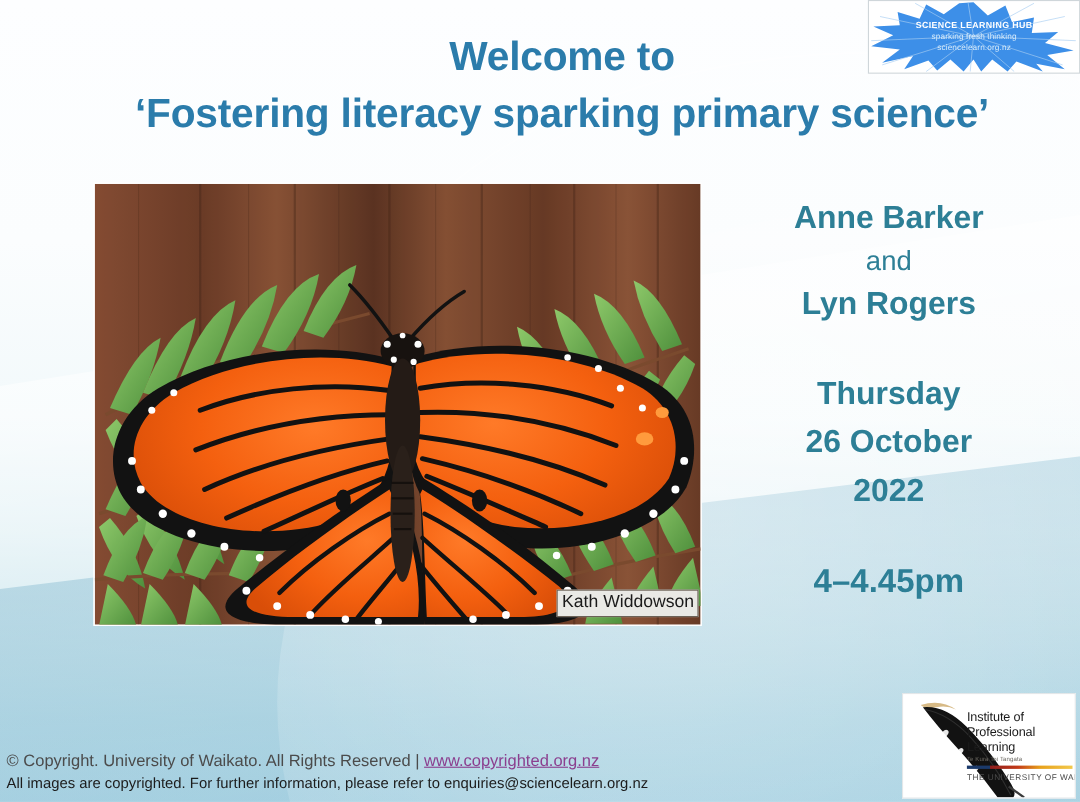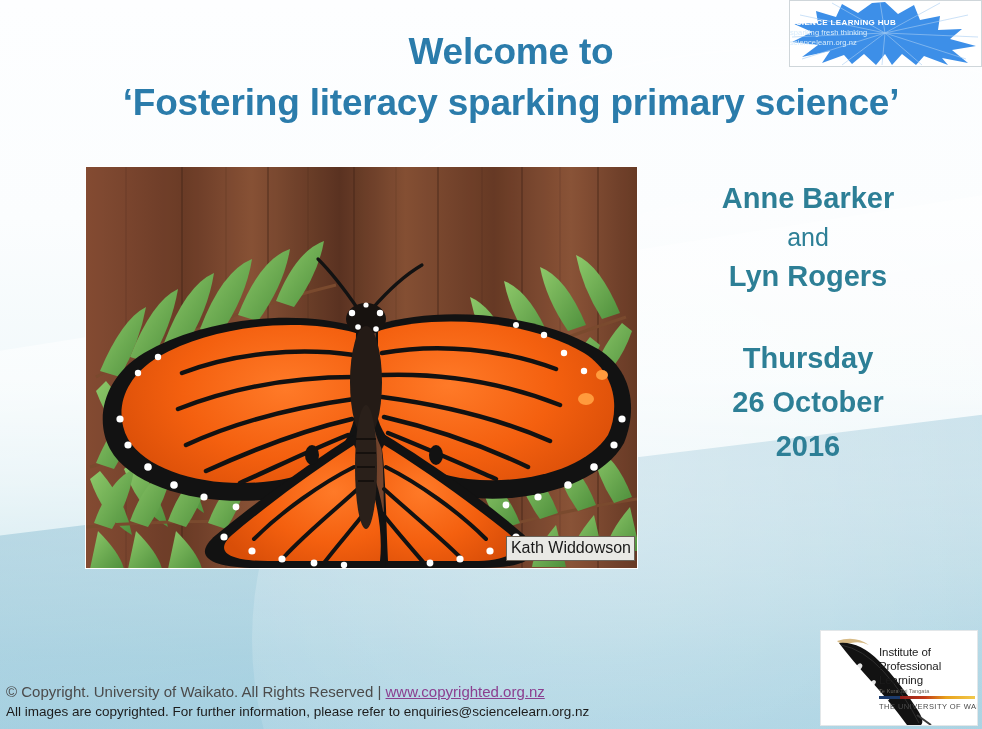--- a/index.html
+++ b/index.html
@@ -118,21 +118,21 @@
     box-sizing: border-box;
     overflow: hidden;
     z-index: 8;
   }
   .slh-logo svg { display: block; }
   .slh-text {
     position: absolute;
     left: 0;
     top: 17px;
     width: 100%;
-    text-align: left;
+    text-align: center;
     pointer-events: none;
   }
   .slh-t1 {
     color: #ffffff;
     font-size: 8px;
     font-weight: bold;
     letter-spacing: 0.35px;
     line-height: 10px;
   }
   .slh-t2, .slh-t3 {
@@ -564,23 +564,24 @@
   </div>
 
   <div class="info-col">
     <div class="presenter-name">Anne Barker</div>
     <div class="presenter-conj">and</div>
     <div class="presenter-name">Lyn Rogers</div>
 
     <div class="date-block">
       <div class="date-line">Thursday</div>
       <div class="date-line">26 October</div>
-      <div class="date-line">2016</div>
+      <div class="date-line">2022</div>
     </div>
 
+    <div class="time-line">4–4.45pm</div>
   </div>
 
   <div class="ipl-logo">
     <svg width="156" height="94" viewBox="0 0 156 94">
       <path d="M16 10 Q34 4 48 14 Q40 10 30 12 Q20 14 16 10 Z" fill="#c9a35e" opacity="0.75"></path>
       <path d="M18 12 Q38 10 58 30 Q78 50 96 78 Q104 90 100 94 L86 94
                Q70 72 50 50 Q30 28 18 12 Z" fill="#121212"></path>
       <path d="M20 14 Q42 18 62 40 Q84 64 98 92" stroke="#2e2e2e" stroke-width="1" fill="none"></path>
       <g fill="#ffffff" opacity="0.9">
         <ellipse cx="38" cy="36" rx="2.6" ry="4" transform="rotate(40 38 36)"></ellipse>

